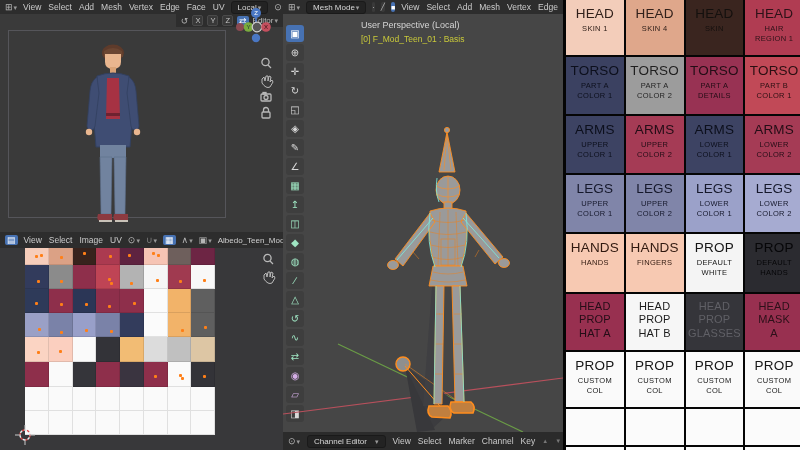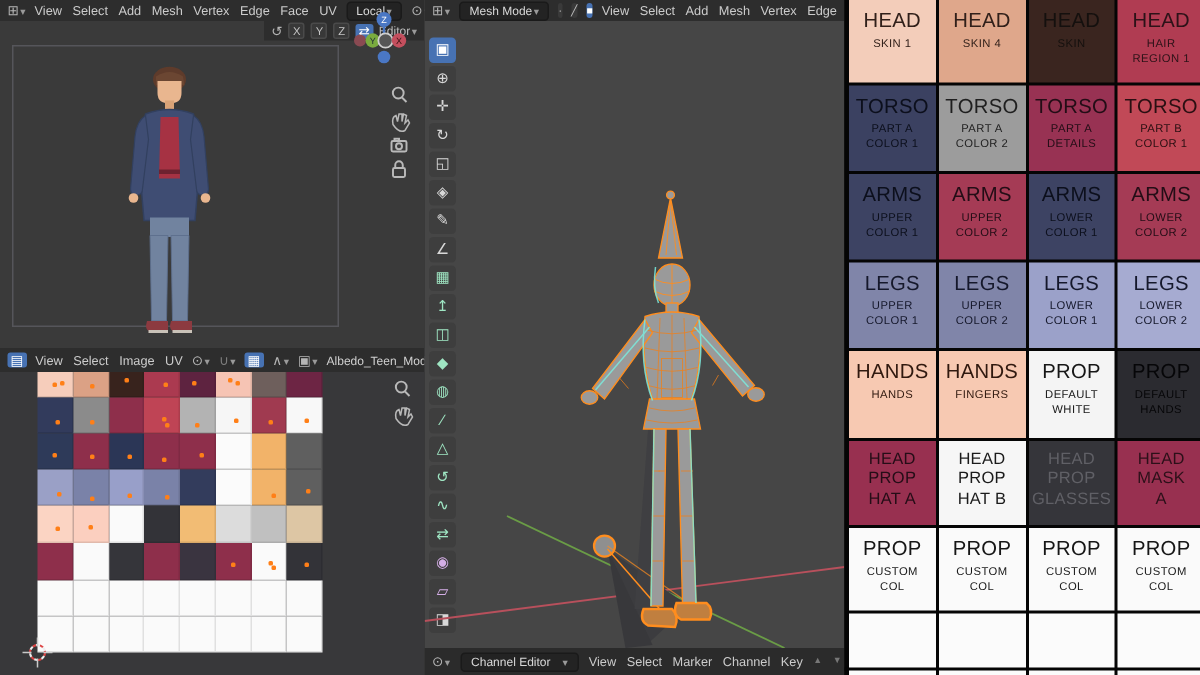--- a/index.html
+++ b/index.html
@@ -300,20 +300,24 @@
       <div class="tool" style="color: rgb(159, 230, 195);">∕</div>
       <div class="tool" style="color: rgb(159, 230, 195);">△</div>
       <div class="tool" style="color: rgb(159, 230, 195);">↺</div>
       <div class="tool" style="color: rgb(159, 230, 195);">∿</div>
       <div class="tool" style="color: rgb(159, 230, 195);">⇄</div>
       <div class="tool" style="color: rgb(212, 174, 230);">◉</div>
       <div class="tool" style="color: rgb(212, 174, 230);">▱</div>
       <div class="tool" style="color: rgb(216, 216, 216);">◨</div>
     </div>
 
+  <div id="vpB-overlay">
+    <div id="overlay-title">User Perspective (Local)</div>
+    <div id="overlay-sub">[0] F_Mod_Teen_01 : Basis</div>
+  </div>
 
   <svg class="abs" style="left:0;top:14px;" width="280" height="418" viewBox="0 0 280 418">
 
     <line x1="55" y1="330" x2="240" y2="418" stroke="#6a9c46" stroke-width="1.2"></line>
     <line x1="0" y1="400" x2="280" y2="364" stroke="#b8505c" stroke-width="1.2"></line>
 
     <polygon points="122,352 176,390 148,416" fill="#3c3c3f"></polygon>
     <polygon points="122,352 152,416 134,418" fill="#38383b"></polygon>
     <polygon points="150,260 140,392 160,392" fill="#3f3f42"></polygon>
 

